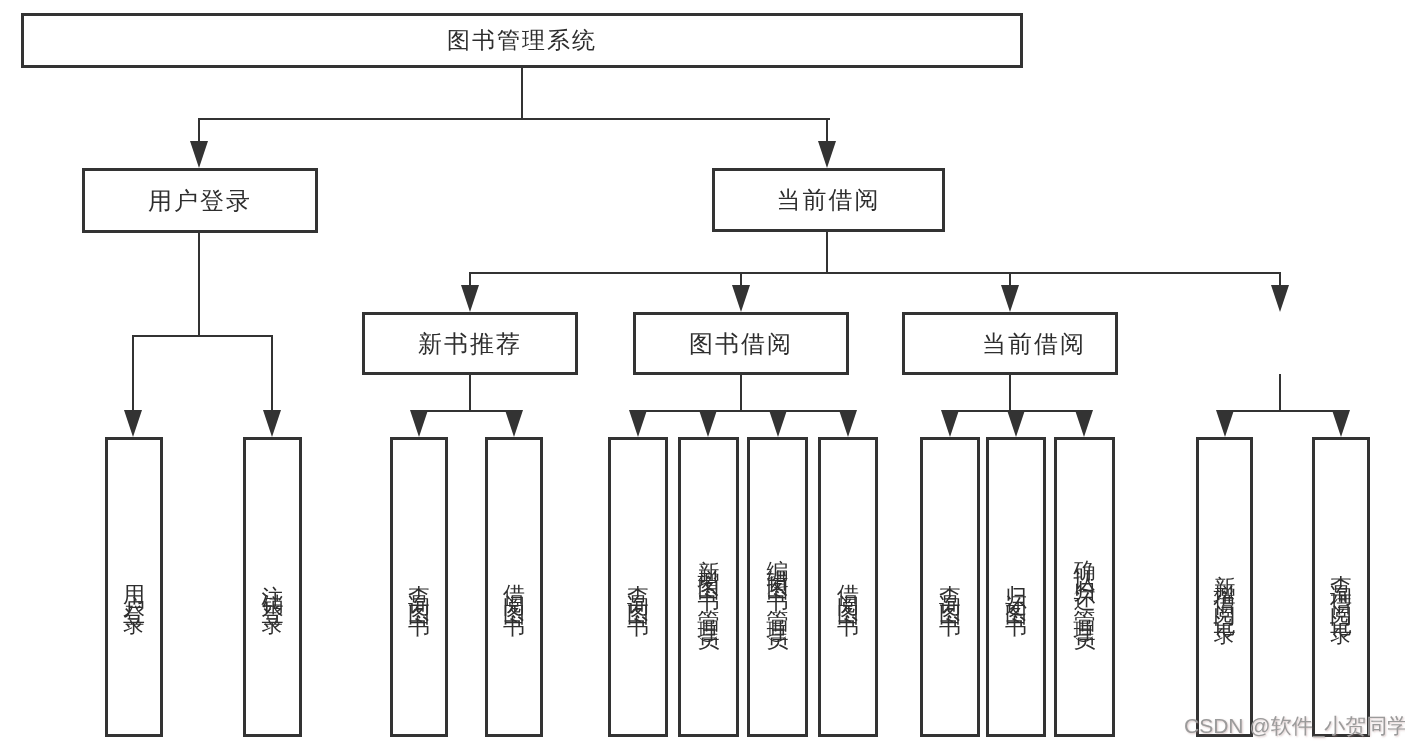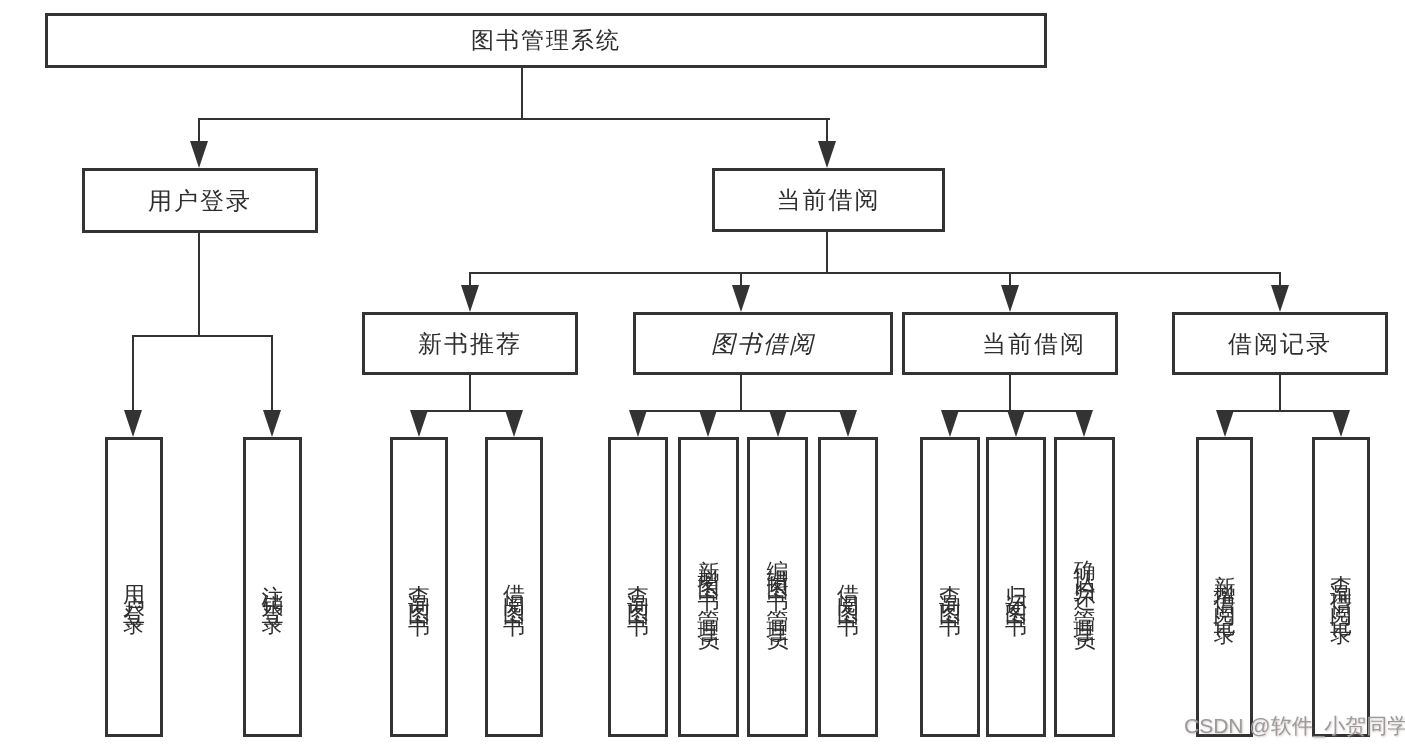--- a/index.html
+++ b/index.html
@@ -18,21 +18,21 @@
   .node{
     position:absolute;
     box-sizing:border-box;
     border:3px solid var(--c-line);
     background:#fff;
     display:flex;align-items:center;justify-content:center;
     color:var(--c-text);
     font-size:24px;letter-spacing:2px;
     white-space:nowrap;
   }
-  .node.root{font-size:23px;margin-left:24px;}
+  .node.root{font-size:23px;}
   .leaf{
     position:absolute;
     box-sizing:border-box;
     border:3px solid var(--c-line);
     background:#fff;
     display:flex;align-items:center;justify-content:center;
     color:var(--c-text);
   }
   .vtext{
     writing-mode:vertical-rl;
@@ -96,28 +96,25 @@
   <div class="vline" style="left:740px;top:272px;height:14px;"></div>
   <div class="arrow" style="left:732px;top:285px;"></div>
   <div class="vline" style="left:1009px;top:272px;height:14px;"></div>
   <div class="arrow" style="left:1001px;top:285px;"></div>
   <div class="vline" style="left:1279px;top:272px;height:14px;"></div>
   <div class="arrow" style="left:1271px;top:285px;"></div>
 
   <div class="node" style="left:362px;top:312px;width:216px;height:63px;">
     <span>新书推荐</span>
   </div>
-  <div class="node" style="left:633px;top:312px;width:260px;height:63px;font-style:italic;">
+  <div class="node" style="left:633px;top:312px;width:216px;height:63px;">
     <span>图书借阅</span>
   </div>
   <div class="node" style="left:902px;top:312px;width:216px;height:63px;padding-left:48px;">
     <span>当前借阅</span>
-  </div>
-  <div class="node" style="left:1172px;top:312px;width:216px;height:63px;">
-    <span>借阅记录</span>
   </div>
 
   <div class="vline" style="left:469px;top:374px;height:36px;"></div>
   <div class="hline" style="left:418px;top:410px;width:98px;"></div>
   <div class="arrow" style="left:410px;top:410px;"></div>
   <div class="arrow" style="left:505px;top:410px;"></div>
 
   <div class="vline" style="left:740px;top:374px;height:36px;"></div>
   <div class="hline" style="left:637px;top:410px;width:212px;"></div>
   <div class="arrow" style="left:629px;top:410px;"></div>

